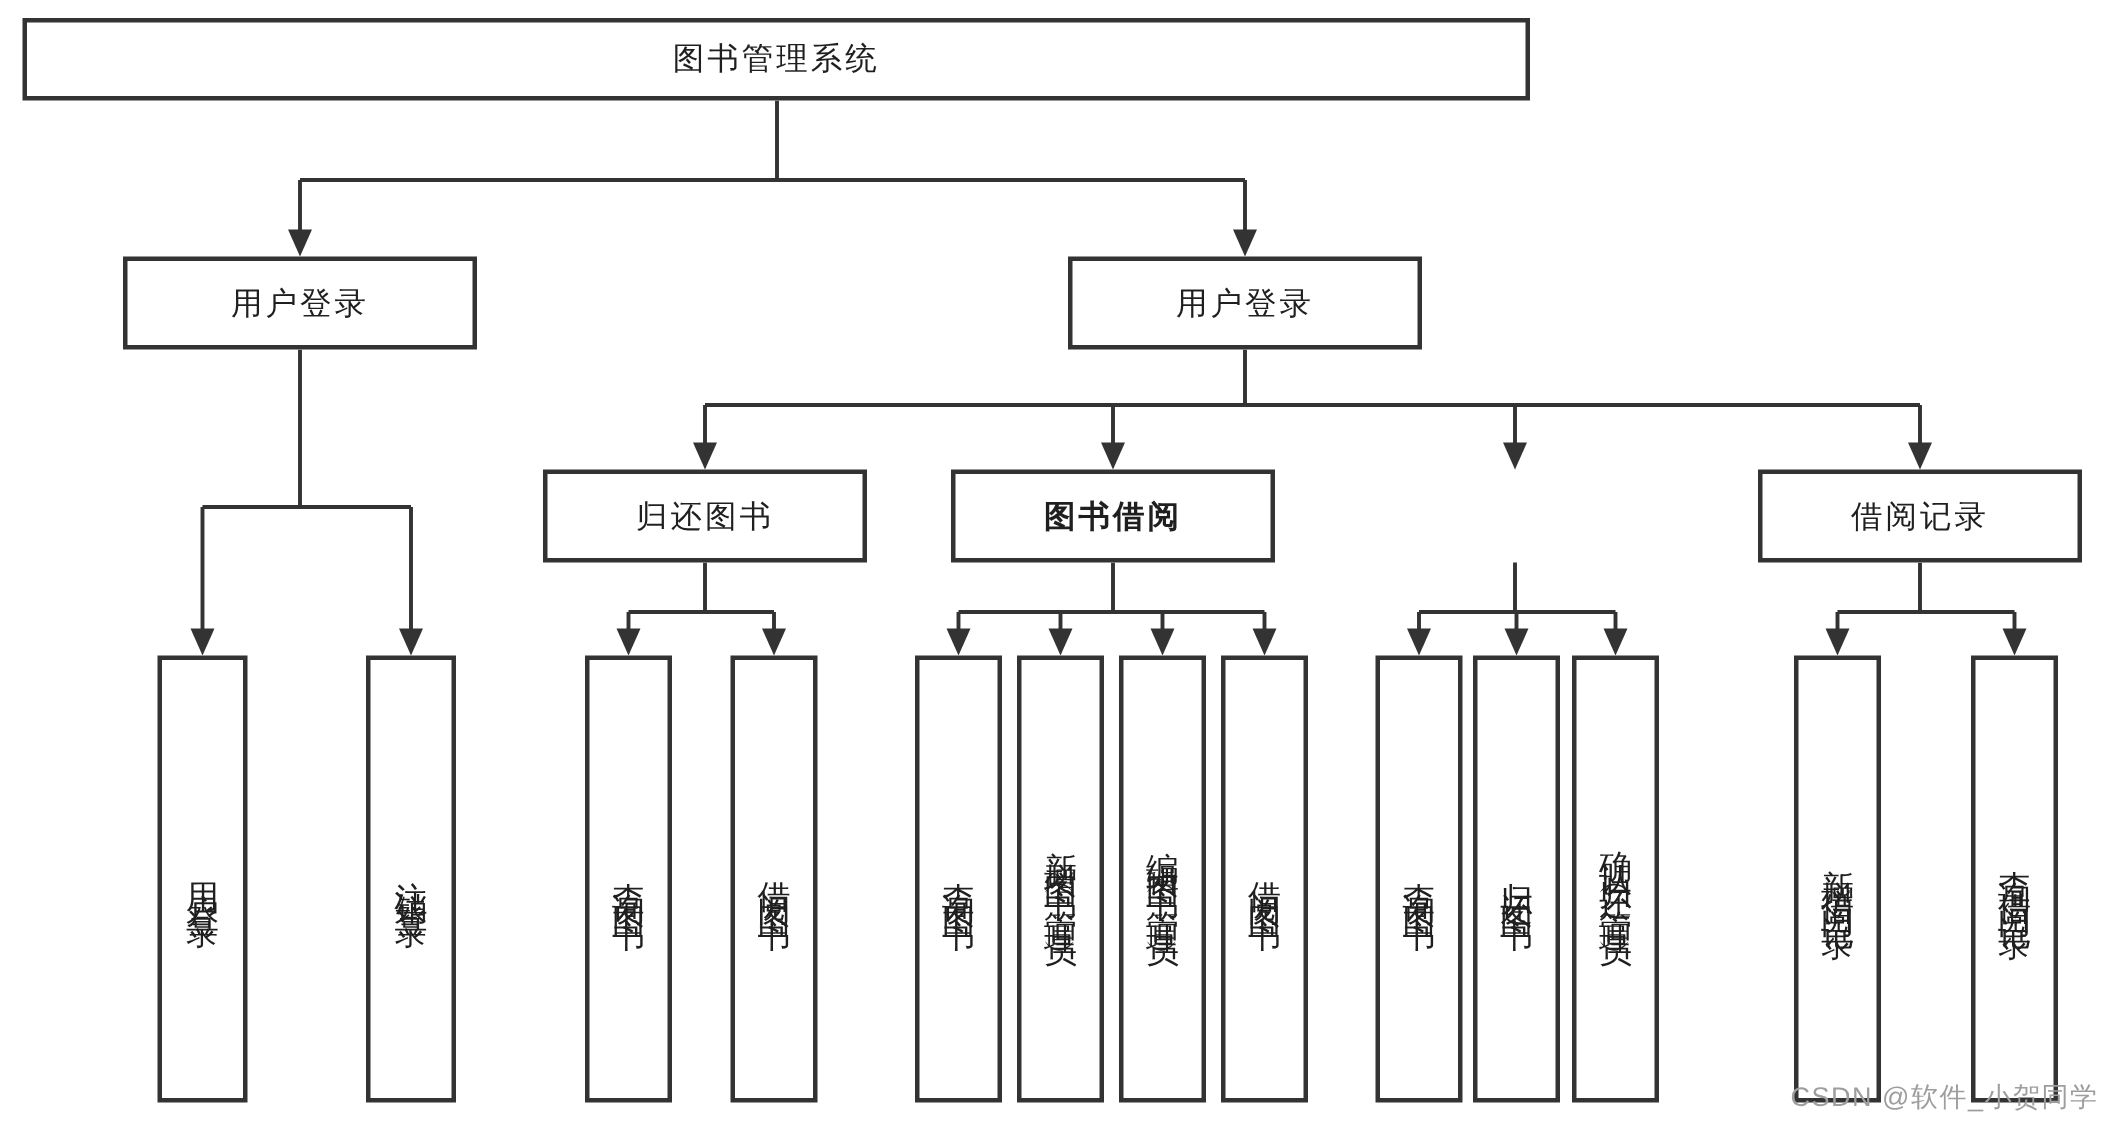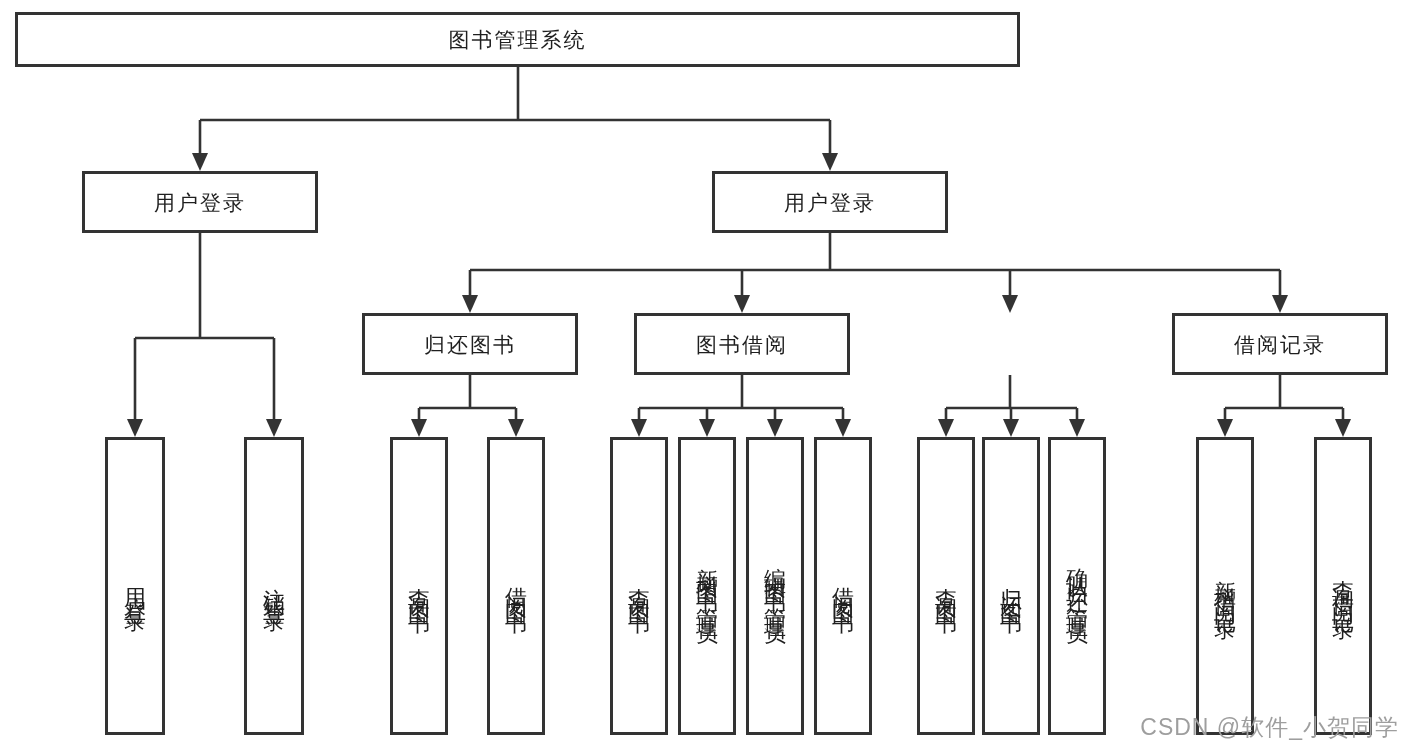--- a/index.html
+++ b/index.html
@@ -37,21 +37,21 @@
   .leaf{
     writing-mode:vertical-rl;
     text-orientation:mixed;
     font-size:22px;
     letter-spacing:8px;
   }
   .watermark{
     position:absolute;
     right:6px;bottom:4px;
     color:var(--watermark);
-    font-size:23px;
+    font-size:18px;
     letter-spacing:1px;
     white-space:nowrap;
   }
 </style>
 </head>
 <body>
 
 <div class="canvas">
 
   <svg class="connectors" viewBox="0 0 1405 747" xmlns="http://www.w3.org/2000/svg">
@@ -89,21 +89,21 @@
     <polygon points="1217,419 1233,419 1225,437"></polygon>
     <polygon points="1335,419 1351,419 1343,437"></polygon>
   </svg>
 
   <div class="node" style="left:15px;top:12px;width:1005px;height:55px;">图书管理系统</div>
 
   <div class="node" style="left:82px;top:171px;width:236px;height:62px;">用户登录</div>
   <div class="node" style="left:712px;top:171px;width:236px;height:62px;">用户登录</div>
 
   <div class="node" style="left:362px;top:313px;width:216px;height:62px;">归还图书</div>
-  <div class="node" style="left:634px;top:313px;width:216px;height:62px;">图书借阅</div>
+  <div class="node" style="left:634px;top:313px;width:216px;height:62px;font-weight:bold;">图书借阅</div>
   <div class="node" style="left:1172px;top:313px;width:216px;height:62px;">借阅记录</div>
 
   <div class="node leaf" style="left:105px;top:437px;width:60px;height:298px;">用户登录</div>
   <div class="node leaf" style="left:244px;top:437px;width:60px;height:298px;">注销登录</div>
 
   <div class="node leaf" style="left:390px;top:437px;width:58px;height:298px;">查询图书</div>
   <div class="node leaf" style="left:487px;top:437px;width:58px;height:298px;">借阅图书</div>
 
   <div class="node leaf" style="left:610px;top:437px;width:58px;height:298px;">查询图书</div>
   <div class="node leaf" style="left:678px;top:437px;width:58px;height:298px;">新增图书（管理员）</div>

